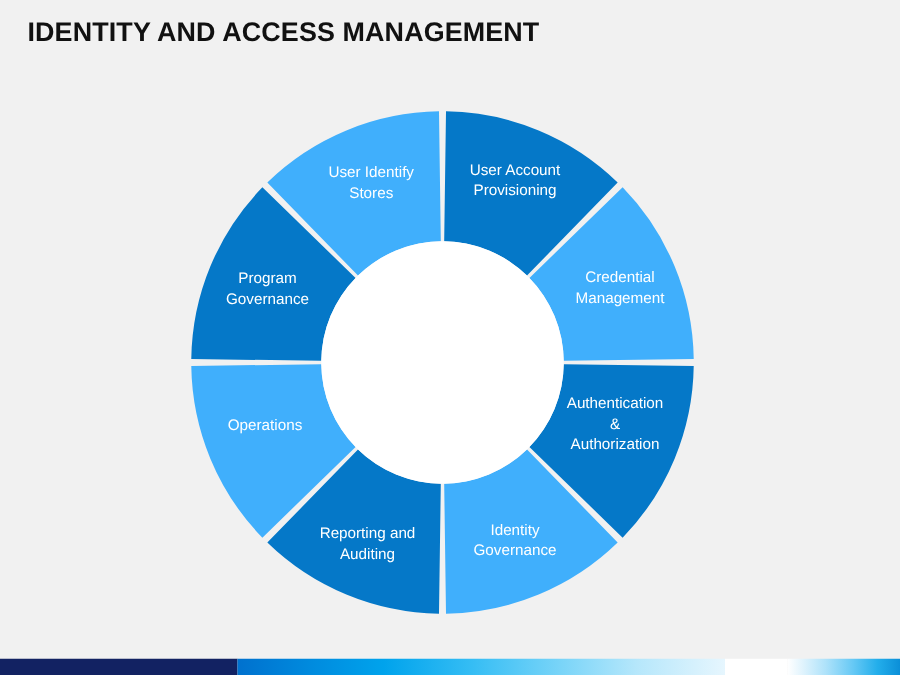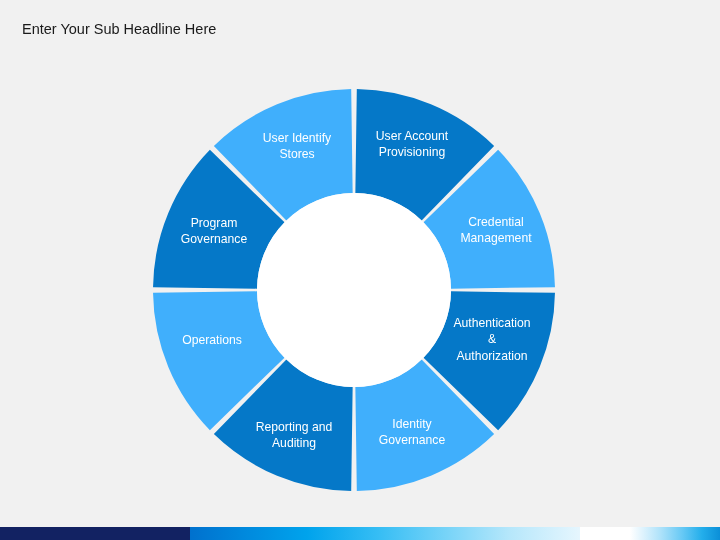--- a/index.html
+++ b/index.html
@@ -93,21 +93,21 @@
     height: 100%;
     background: linear-gradient(to right,
       #ffffff 0%, #dff3fd 14%, #aee2fa 34%,
       #67c9f5 58%, #23aeeb 80%, #0b8fd8 100%);
   }
 </style>
 </head>
 <body>
 
 <div id="header">
-  <p id="subtitle">Enter Your Sub Headline Here</p>
+  <h1 id="title">IDENTITY AND ACCESS MANAGEMENT</h1>
 </div>
 
 <div id="chart-area">
   <svg id="donut-svg" width="720" height="540">
     <g id="segments-group">
         <path d="M 356.8063982481682 89.01959267412985 A 201 201 0 0 1 494.1301856737675 145.900967862253 L 421.62501497689277 220.45967105790317 A 97 97 0 0 0 355.3543314928971 193.0094551710975 Z" fill="#0578c8"></path>
         <path d="M 498.09903213774703 149.86981432623253 A 201 201 0 0 1 554.9804073258701 287.1936017518318 L 450.9905448289025 288.6456685071029 A 97 97 0 0 0 423.54032894209683 222.37498502310723 Z" fill="#40affc"></path>
         <path d="M 554.9804073258701 292.8063982481682 A 201 201 0 0 1 498.0990321377471 430.1301856737674 L 423.54032894209683 357.62501497689277 A 97 97 0 0 0 450.9905448289025 291.3543314928971 Z" fill="#0578c8"></path>
         <path d="M 494.1301856737674 434.09903213774703 A 201 201 0 0 1 356.8063982481683 490.98040732587015 L 355.35433149289713 386.9905448289025 A 97 97 0 0 0 421.62501497689277 359.54032894209683 Z" fill="#40affc"></path>
         <path d="M 351.1936017518318 490.98040732587015 A 201 201 0 0 1 213.86981432623256 434.09903213774703 L 286.37498502310723 359.54032894209683 A 97 97 0 0 0 352.6456685071029 386.9905448289025 Z" fill="#0578c8"></path>

